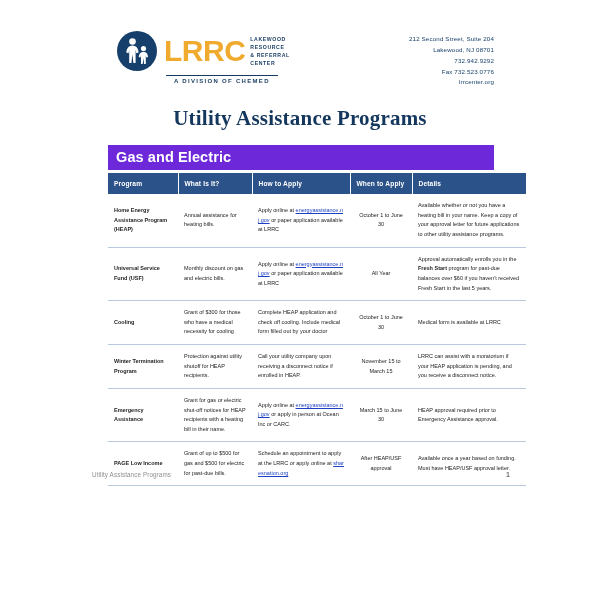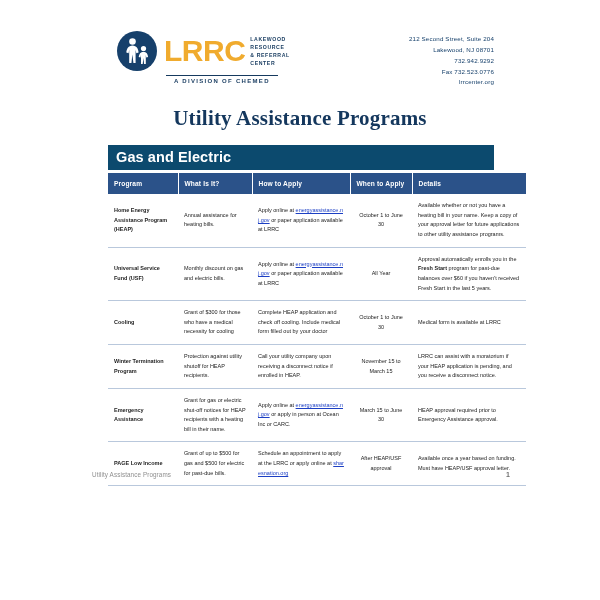--- a/index.html
+++ b/index.html
@@ -98,21 +98,21 @@
     margin: 14px 90px 0 92px;
     font-size: 8.6px;
     line-height: 1.82;
     color: #1a1a1a;
     letter-spacing: 0.05px;
   }
 
   
   .section-bar {
     margin: 14px 90px 0 92px;
-    background: #0c4a6e;
+    background: #6d28d9;
     color: #ffffff;
     font-size: 14.5px;
     font-weight: bold;
     padding: 4px 8px 5px 8px;
     letter-spacing: 0.1px;
   }
 
   
   .table {
     margin: 3px 90px 0 92px;

